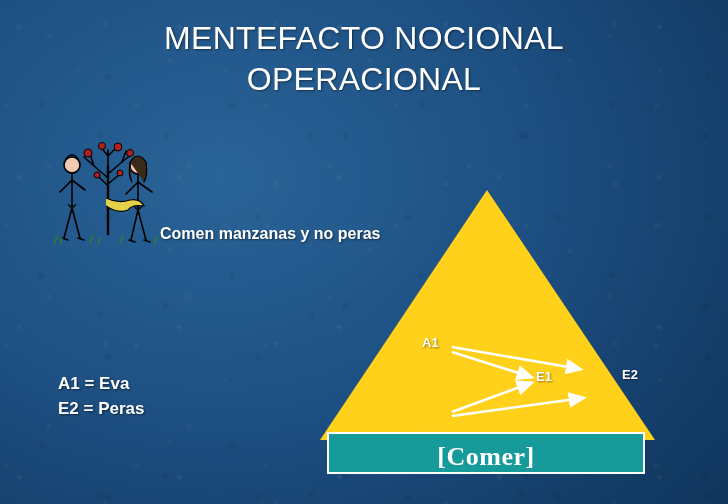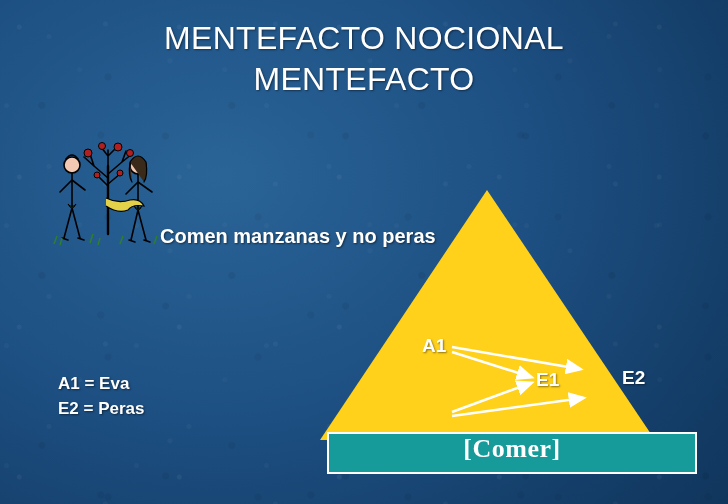--- a/index.html
+++ b/index.html
@@ -55,21 +55,21 @@
     text-shadow: 1px 1px 2px rgba(0,0,0,0.45);
   }
   #title-block .line { display: block; }
 
   
   #caption {
     position: absolute;
     left: 160px;
     top: 225px;
     color: #ffffff;
-    font-size: 20px;
+    font-size: 16px;
     font-weight: bold;
     text-shadow: 1px 1px 2px rgba(0,0,0,0.5);
   }
 
   
   #legend {
     position: absolute;
     left: 58px;
     top: 332px;
     color: #ffffff;
@@ -91,21 +91,21 @@
   }
   #triangle {
     position: absolute;
     inset: 0;
   }
 
   
   .tri-label {
     position: absolute;
     color: #ffffff;
-    font-size: 19px;
+    font-size: 13px;
     font-weight: bold;
     text-shadow: 1px 1px 2px rgba(0,0,0,0.45);
   }
   #label-a1 { left: 422px; top: 335px; }
   #label-a2 { left: 422px; top: 405px; margin-top: 24px; }
   #label-e1 { left: 536px; top: 369px; }
   #label-e2 { left: 622px; top: 367px; }
 
   
   #arrows {
@@ -113,27 +113,27 @@
     left: 0; top: 0;
     width: 728px; height: 504px;
     pointer-events: none;
   }
 
   
   #base-bar {
     position: absolute;
     left: 327px;
     top: 432px;
-    width: 370px;
+    width: 318px;
     height: 42px;
     background: #179a9a;
     border: 2px solid #ffffff;
     box-sizing: border-box;
     display: flex;
-    align-items: flex-start;
+    align-items: flex-end;
     justify-content: center;
   }
   #base-label {
     color: #ffffff;
     font-family: "Liberation Serif", serif;
     font-size: 26px;
     font-weight: bold;
     letter-spacing: 0.5px;
   }
 
@@ -147,21 +147,21 @@
   }
 </style>
 </head>
 <body>
 
 <div id="slide">
   <div id="texture"></div>
 
   <div id="title-block">
     <span class="line">MENTEFACTO NOCIONAL</span>
-    <span class="line">MENTEFACTO</span>
+    <span class="line">OPERACIONAL</span>
   </div>
 
   <div id="figures">
     <svg width="130" height="125" viewBox="0 0 130 125" xmlns="http://www.w3.org/2000/svg">
       <g stroke="#000000" fill="none" stroke-width="1.6" stroke-linecap="round">
 
         <path d="M68 40 L68 108" stroke-width="2.4"></path>
 
         <path d="M68 52 L54 40 M54 40 L44 31 M54 40 L50 28"></path>
         <path d="M68 48 L82 36 M82 36 L92 28 M82 36 L86 25"></path>

